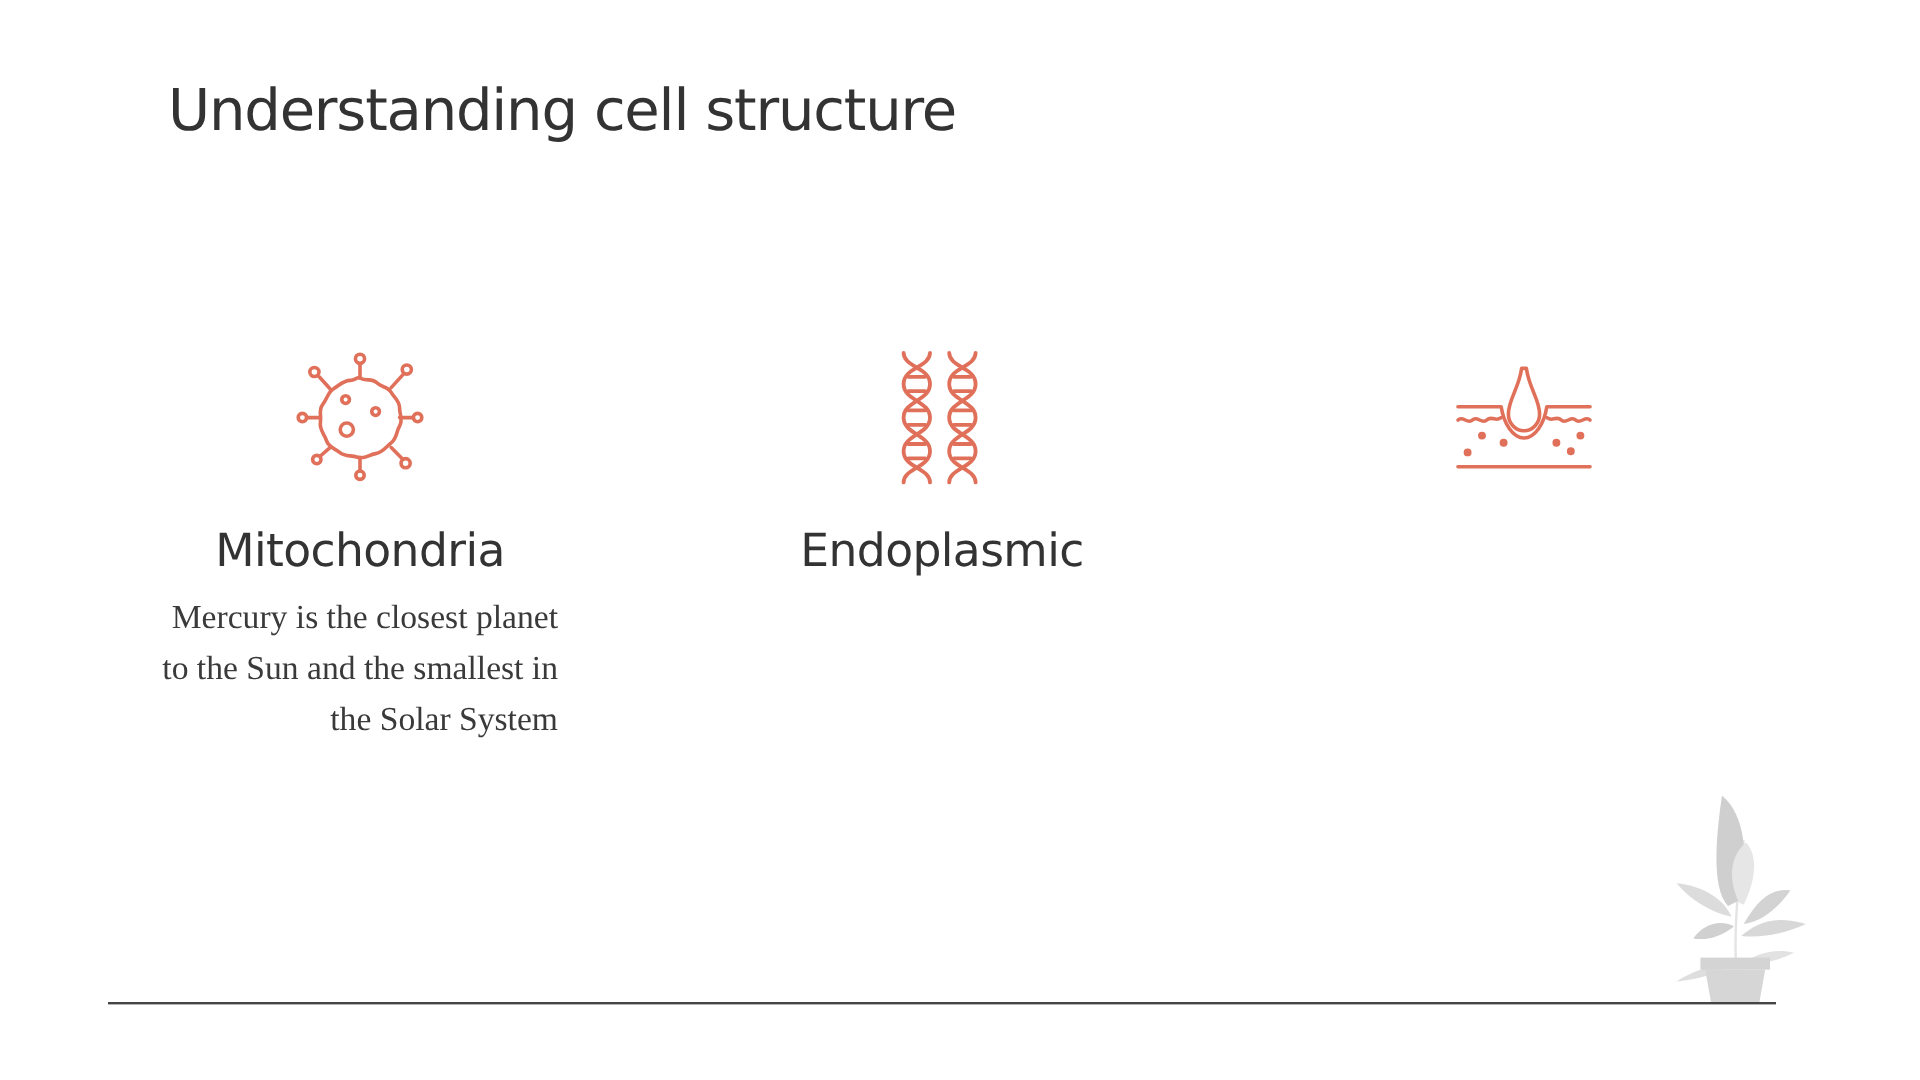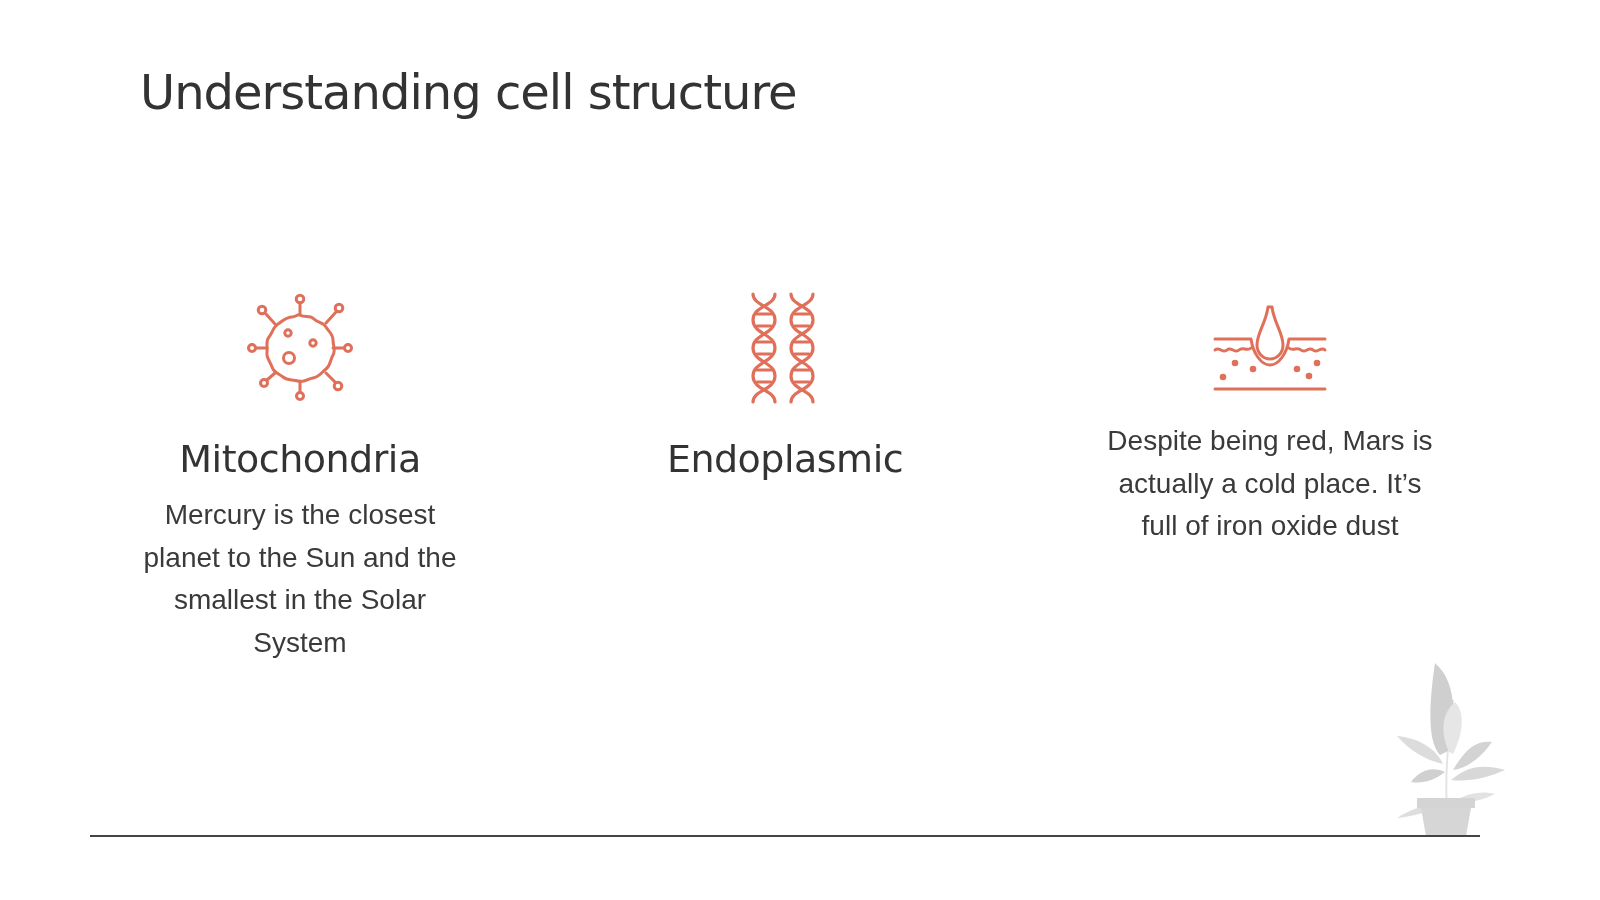--- a/index.html
+++ b/index.html
@@ -36,24 +36,25 @@
     font-family: "DejaVu Sans", sans-serif;
     font-size: 38px;
     font-weight: 400;
     color: #333333;
     letter-spacing: -0.5px;
     line-height: 46px;
   }
   .col-text {
     margin-top: 12px;
     width: 330px;
-    font-family: Liberation Sans, sans-serif;
+    font-family: Liberation Serif, serif;
     font-size: 28px;
     line-height: 42.5px;
     color: #3a3a3a;
+    text-align: right;
   }
   .rule {
     position: absolute; left: 90px; top: 835px;
     width: 1390px; height: 2px; background: #444444;
   }
   .plant { position: absolute; left: 1395px; top: 660px; width: 110px; height: 176px; }
 </style>
 </head>
 <body>
 
@@ -133,21 +134,20 @@
         <circle cx="22" cy="60" r="1.8" fill="#e0705a"></circle>
         <circle cx="40" cy="66" r="1.8" fill="#e0705a"></circle>
         <circle cx="10" cy="74" r="1.8" fill="#e0705a"></circle>
         <circle cx="84" cy="66" r="1.8" fill="#e0705a"></circle>
         <circle cx="96" cy="73" r="1.8" fill="#e0705a"></circle>
         <circle cx="104" cy="60" r="1.8" fill="#e0705a"></circle>
 
         <line x1="2" y1="86" x2="112" y2="86"></line>
       </svg>
     </div>
-    <div class="col-text">Despite being red, Mars is actually a cold place. It’s full of iron oxide dust</div>
   </div>
 
   <div class="plant">
     <svg width="110" height="176" viewBox="0 0 110 176">
 
       <path d="M52 150 C50 120 52 90 58 40" stroke="#e4e4e4" stroke-width="2" fill="none"></path>
 
       <path d="M45 95 C30 80 36 30 40 3 C60 20 62 55 55 90 Z" fill="#cfcfcf"></path>
       <path d="M54 92 C44 70 48 52 60 42 C72 55 66 78 58 94 Z" fill="#e6e6e6"></path>
       <path d="M58 110 C70 90 80 80 97 82 C88 95 74 108 58 110 Z" fill="#d3d3d3"></path>

